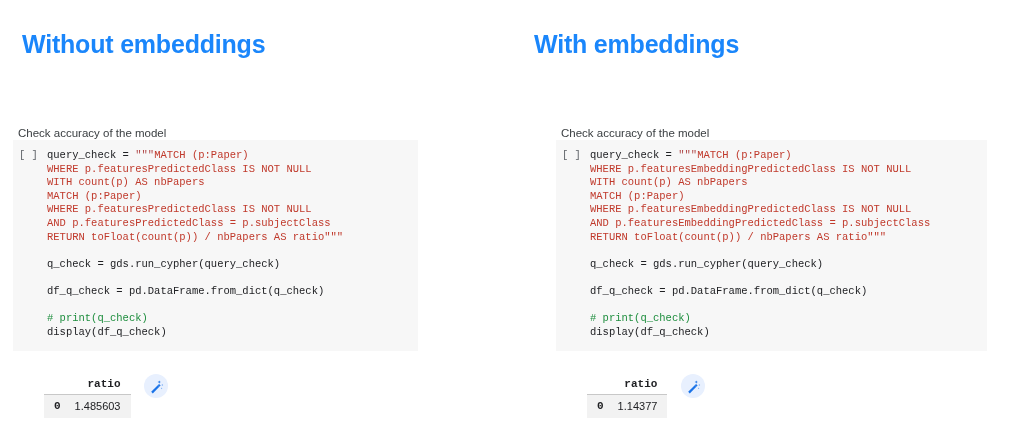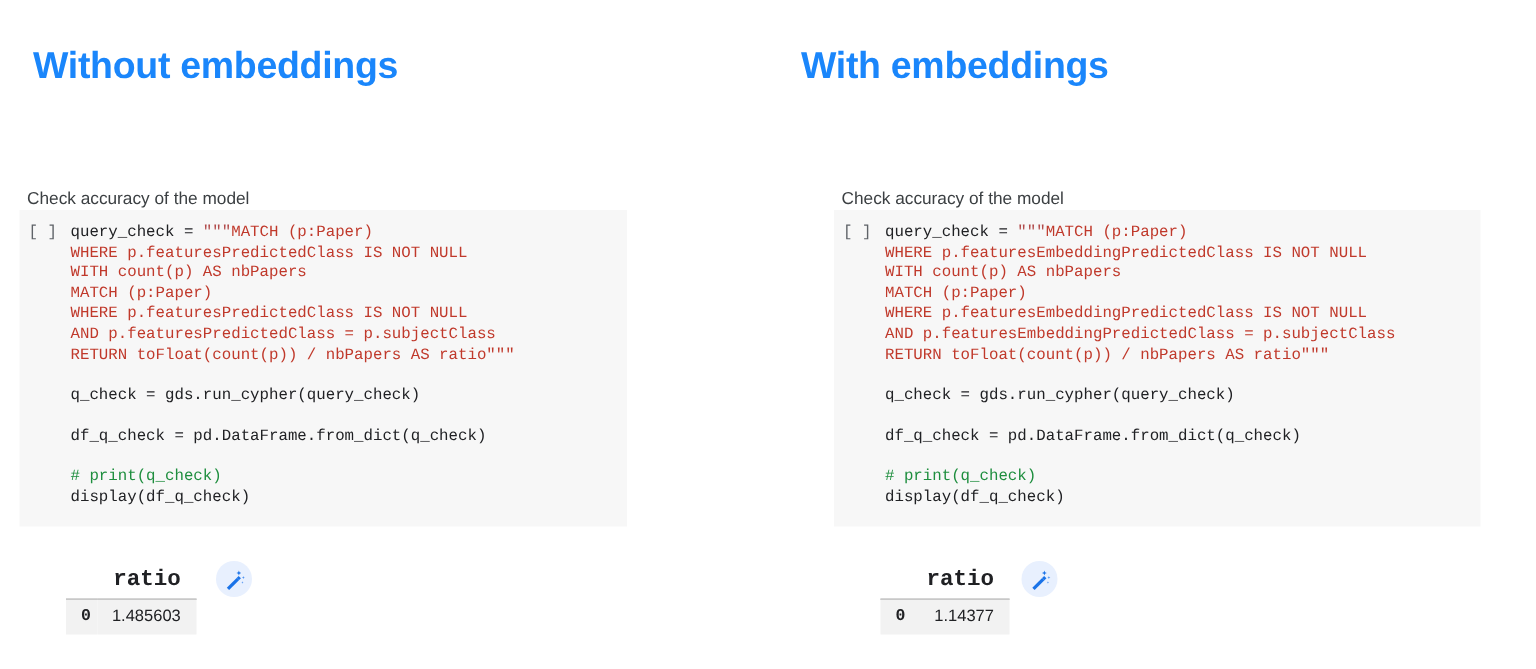--- a/index.html
+++ b/index.html
@@ -111,21 +111,21 @@
   }
   .table-wrap {
     display: inline-block;
   }
   table.df {
     border-collapse: collapse;
     font-family: "Liberation Mono", monospace;
   }
   table.df th {
     font-family: "Liberation Mono", monospace;
-    font-size: 15px;
+    font-size: 11px;
     font-weight: bold;
     color: #202124;
     text-align: right;
     padding: 0 10px 4px 10px;
     border-bottom: 1px solid #c8c8c8;
     background: #ffffff;
   }
   table.df td {
     font-family: "Liberation Sans", sans-serif;
     font-size: 11px;

